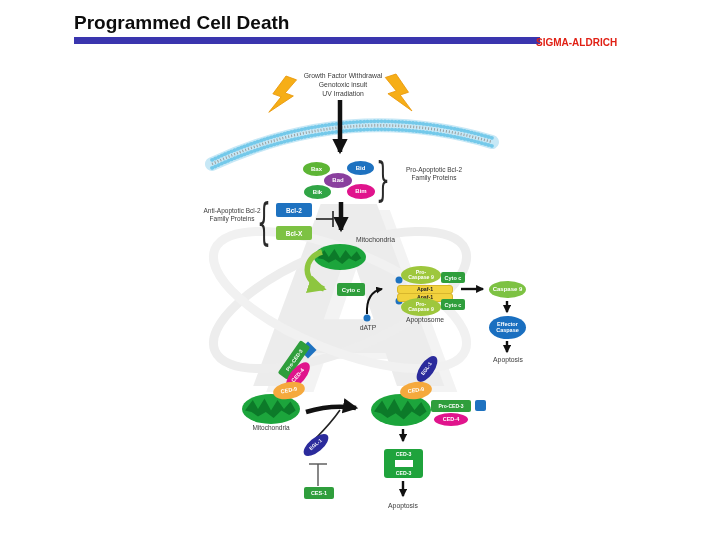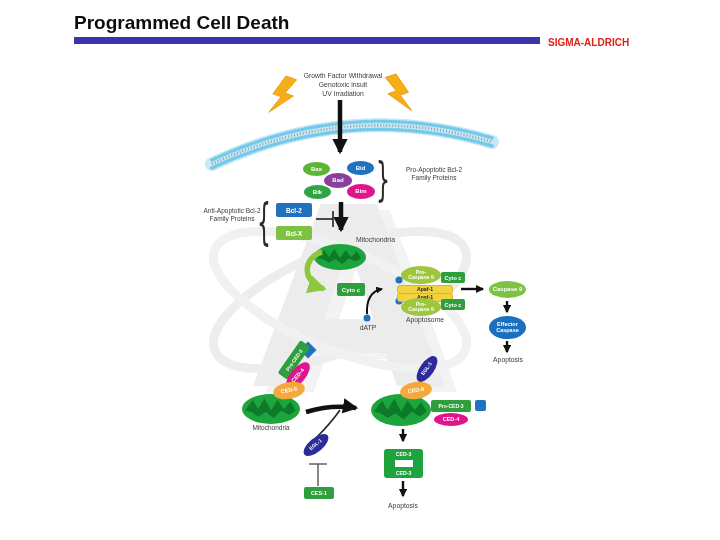--- a/index.html
+++ b/index.html
@@ -8,21 +8,21 @@
   .lbl{position:absolute;color:#3b3b3b;font-size:6.8px;line-height:1.3;text-align:center;}
   .pre{white-space:pre-line;}
   .oval{position:absolute;border-radius:50%;display:flex;align-items:center;justify-content:center;
         color:#fff;font-weight:bold;font-size:6px;text-align:center;line-height:1.05;}
   .rect{position:absolute;border-radius:2px;display:flex;align-items:center;justify-content:center;
         color:#fff;font-weight:bold;font-size:6px;text-align:center;}
   .brace{position:absolute;font-size:22px;line-height:22px;color:#2a2a2a;font-weight:400;
          transform-origin:top left;font-family:"DejaVu Sans",sans-serif;}
   #title{position:absolute;left:74px;top:12px;font-size:19px;font-weight:bold;color:#0d0d0d;}
   #accent-bar{position:absolute;left:74px;top:37px;width:466px;height:7px;background:#3a35ae;}
-  #brand{position:absolute;left:548px;top:37px;width:100px;font-size:10px;font-weight:bold;color:#e02014;}
+  #brand{position:absolute;left:536px;top:37px;width:100px;font-size:10px;font-weight:bold;color:#e02014;}
   .bar{position:absolute;background:#f2d23e;border:0.5px solid #d8b62c;border-radius:3px;
        display:flex;align-items:center;justify-content:center;color:#222;font-weight:bold;font-size:5.2px;}
   svg{position:absolute;left:0;top:0;}
   .sq{position:absolute;background:#1e72c0;}
   #ced3-box{position:absolute;left:384px;top:449px;width:39px;height:29px;background:#1fa33c;
             border-radius:3px;display:flex;flex-direction:column;align-items:center;
             justify-content:space-between;padding:2px 0;box-sizing:border-box;}
   #ced3-box .t{color:#fff;font-weight:bold;font-size:5.2px;}
   #ced3-box .w{width:18px;height:7px;background:#fff;}
 </style>

